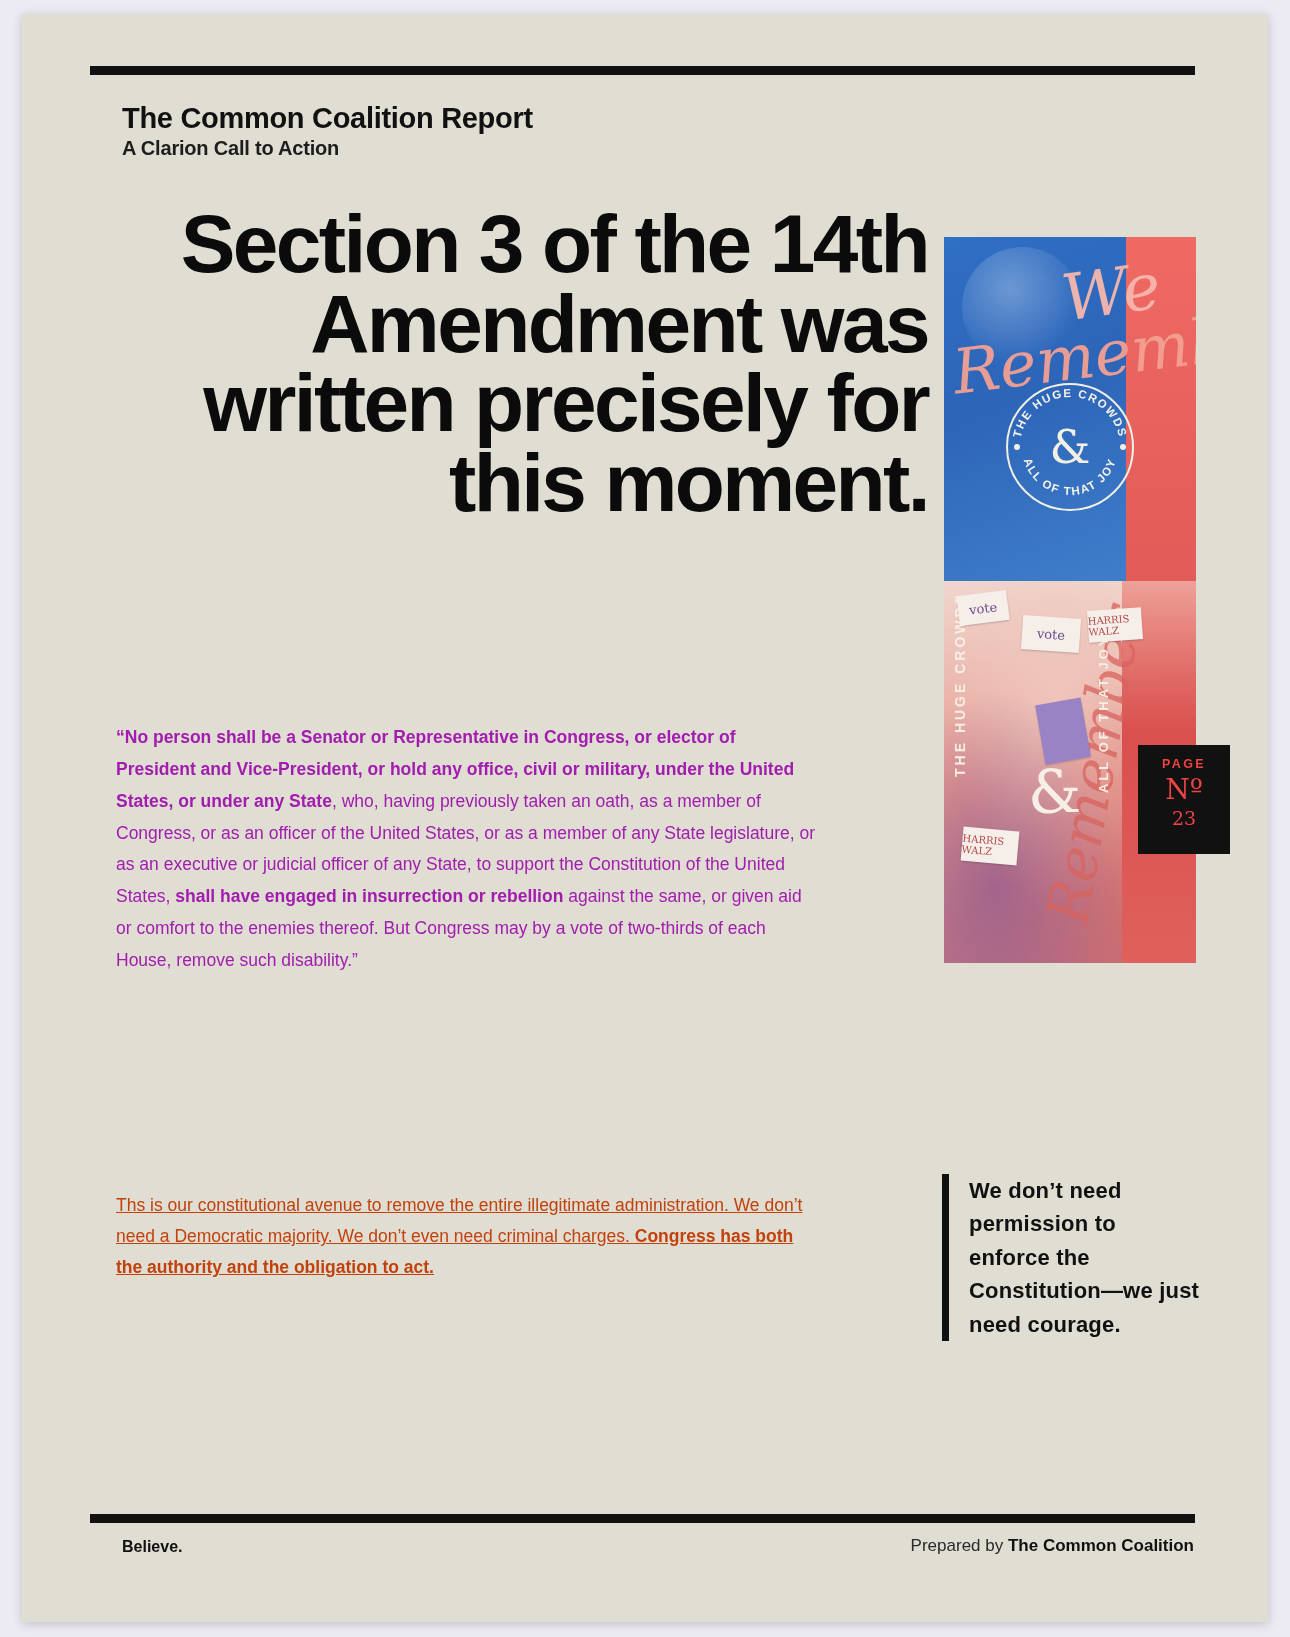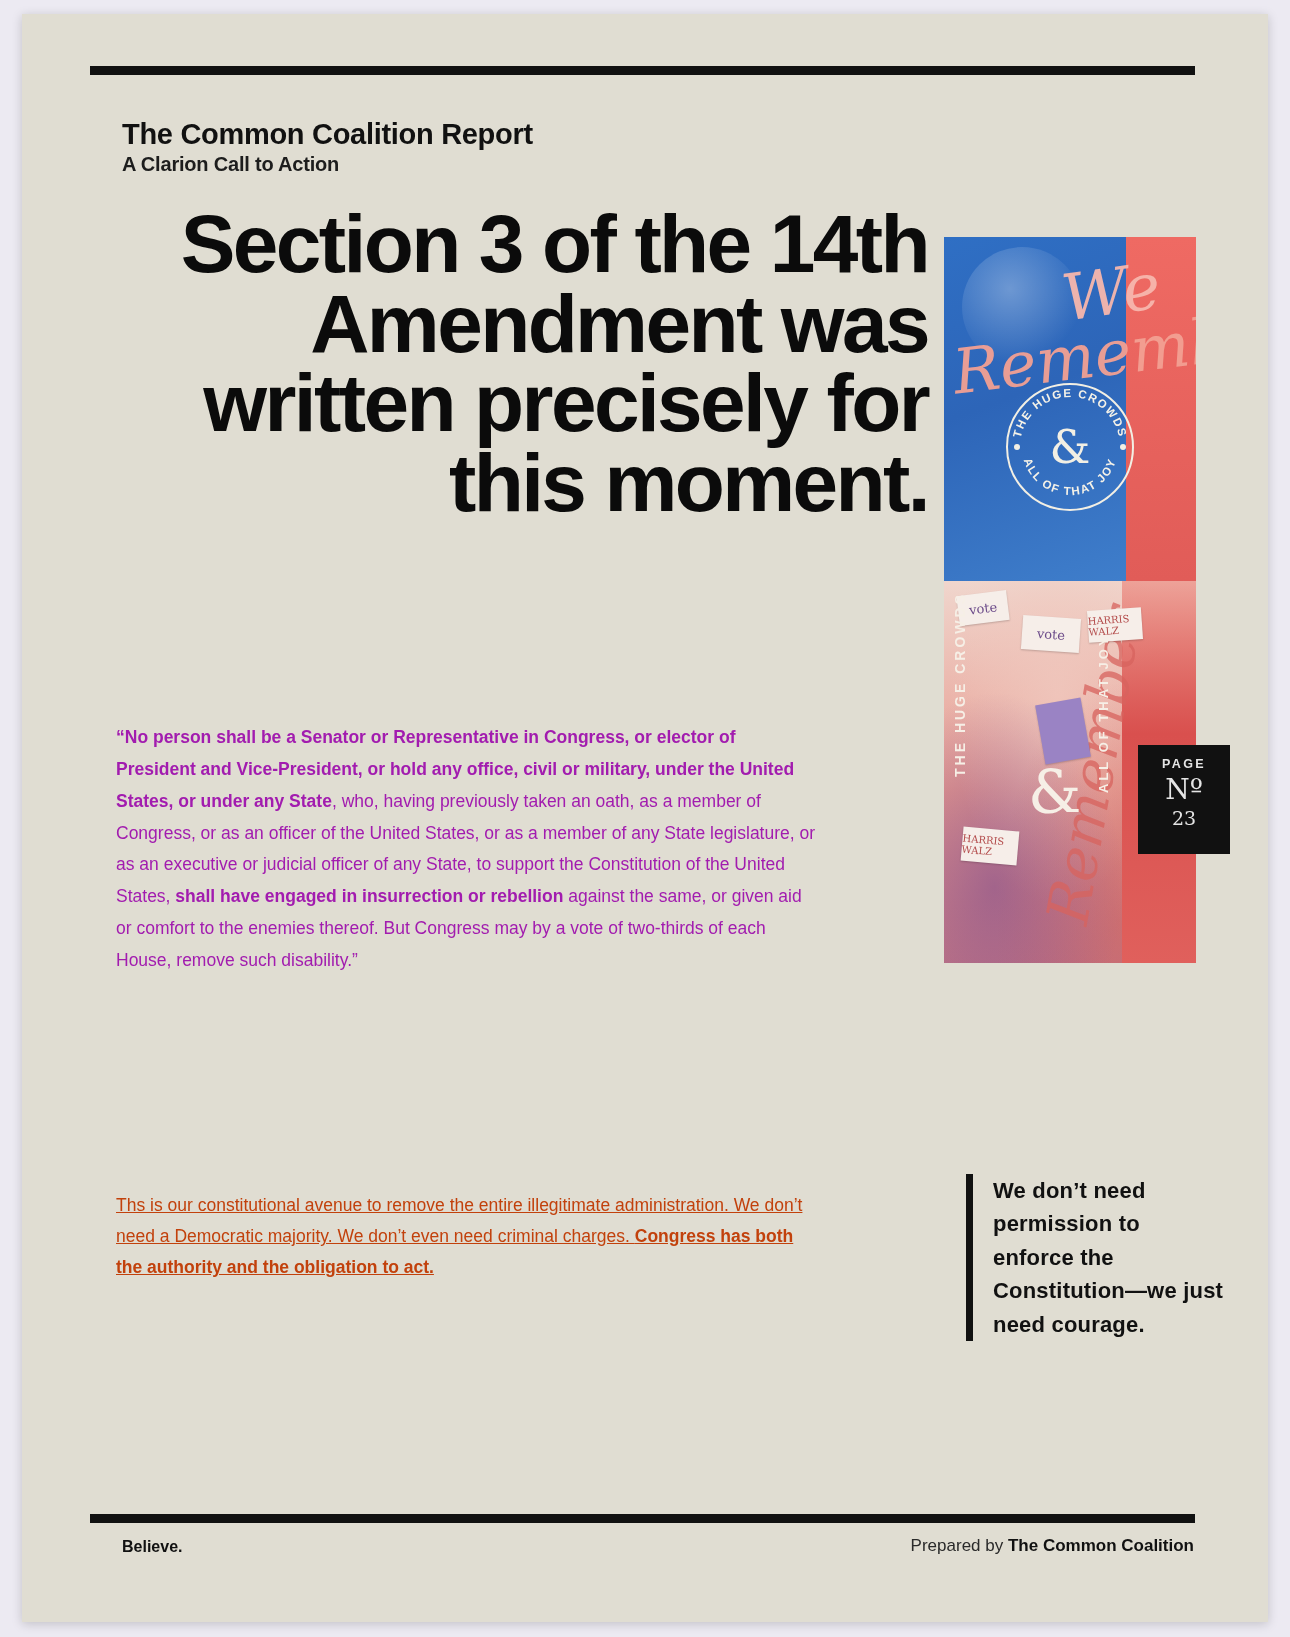--- a/index.html
+++ b/index.html
@@ -35,21 +35,21 @@
     position: absolute;
     left: 68px;
     top: 1500px;
     width: 1105px;
     height: 9px;
     background: #111111;
   }
   .brand {
     position: absolute;
     left: 100px;
-    top: 104px;
+    top: 88px;
     width: 800px;
   }
   .brand-title {
     font-size: 29px;
     font-weight: bold;
     color: #111111;
     letter-spacing: -0.3px;
     line-height: 1.15;
   }
   .brand-sub {
@@ -108,21 +108,20 @@
   }
   .body-text b { font-weight: bold; }
 
   
   .pullquote {
     position: absolute;
     left: 920px;
     top: 1160px;
     width: 260px;
     display: flex;
-    margin-left: 24px;
   }
   .pq-bar {
     width: 7px;
     background: #111111;
     margin-right: 20px;
     flex: none;
   }
   .pq-text {
     font-size: 22px;
     font-weight: bold;
@@ -302,21 +301,21 @@
     color: #f6efe6;
     white-space: nowrap;
   }
   .pagebox {
     position: absolute;
     left: 1116px;
     top: 731px;
     width: 92px;
     height: 109px;
     background: #111111;
-    color: #e5e5e5;
+    color: #ef4444;
     text-align: center;
   }
   .pb-label {
     margin-top: 12px;
     font-size: 12.5px;
     font-weight: bold;
     letter-spacing: 2.4px;
   }
   .pb-no {
     font-family: "DejaVu Serif", serif;

